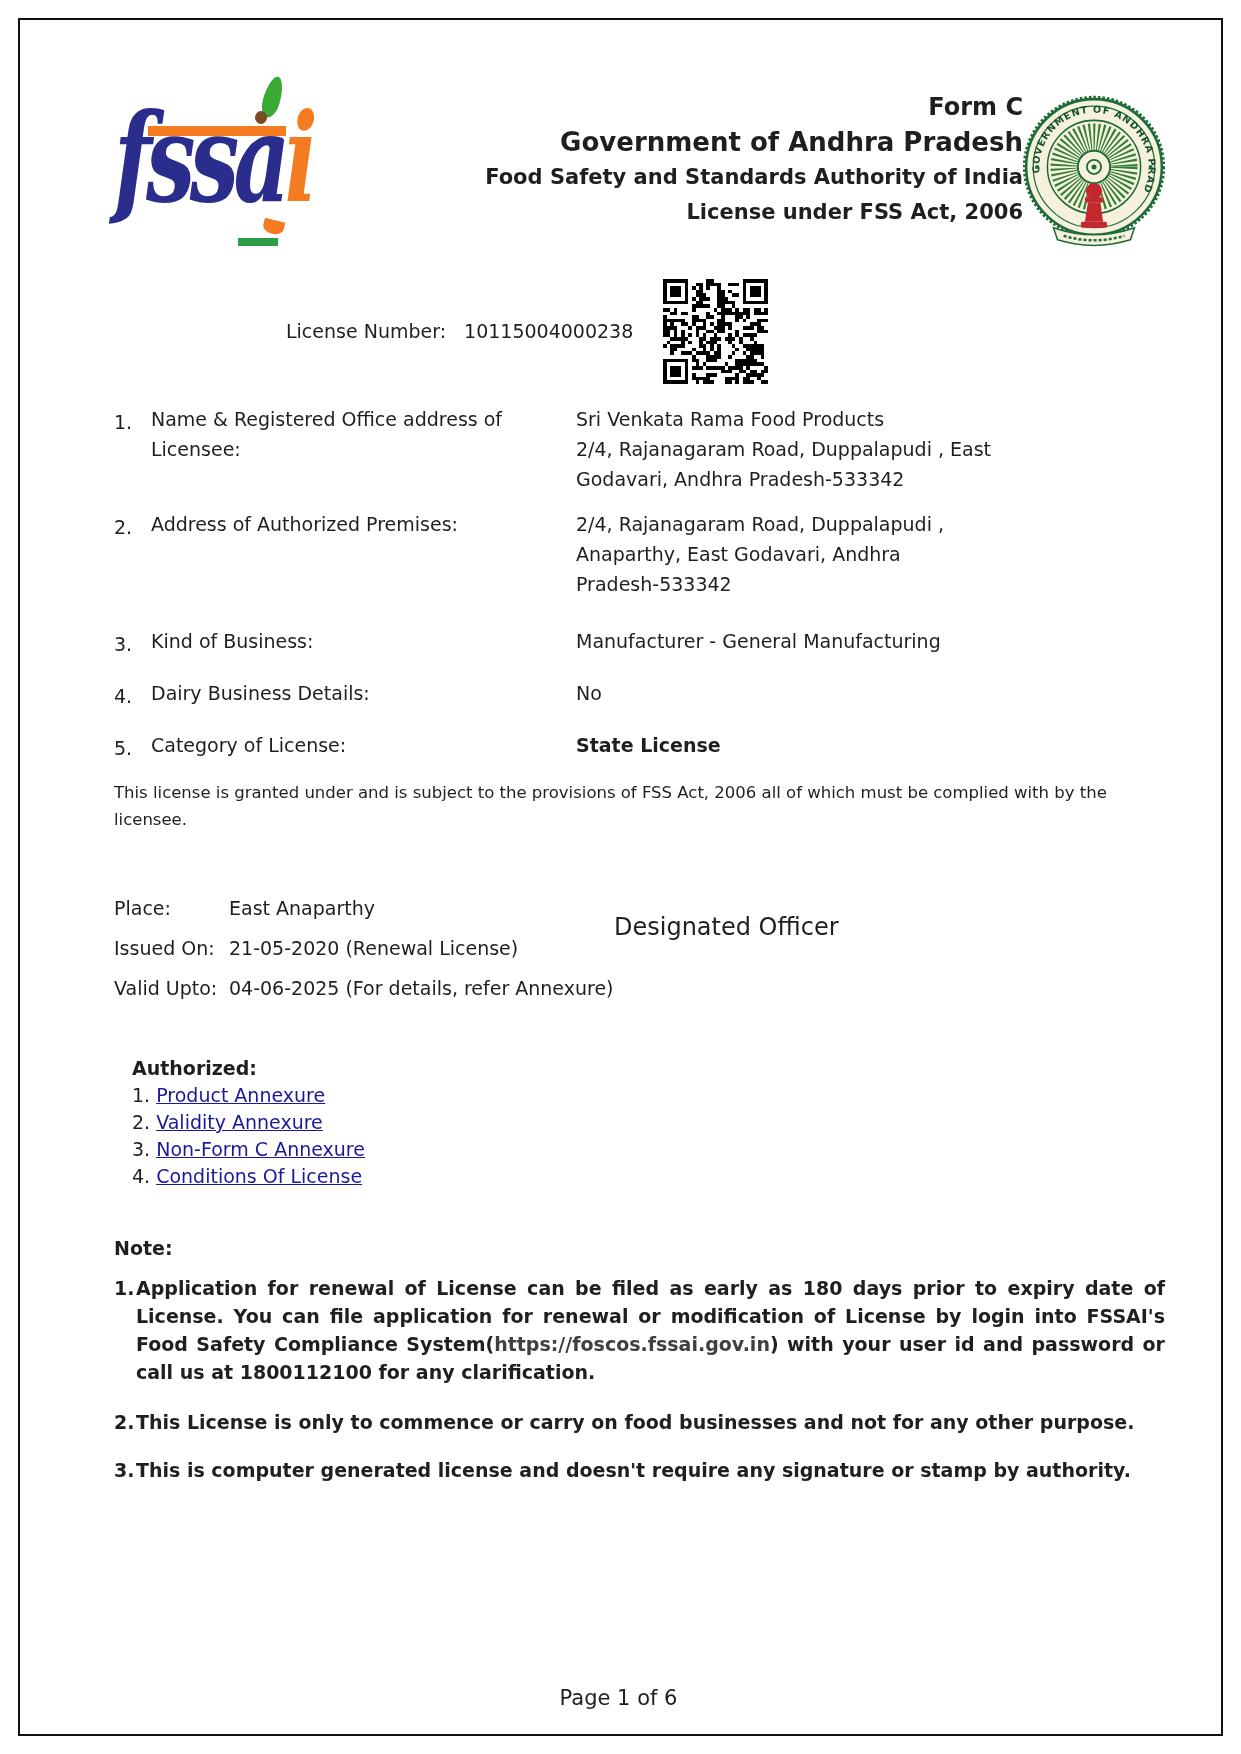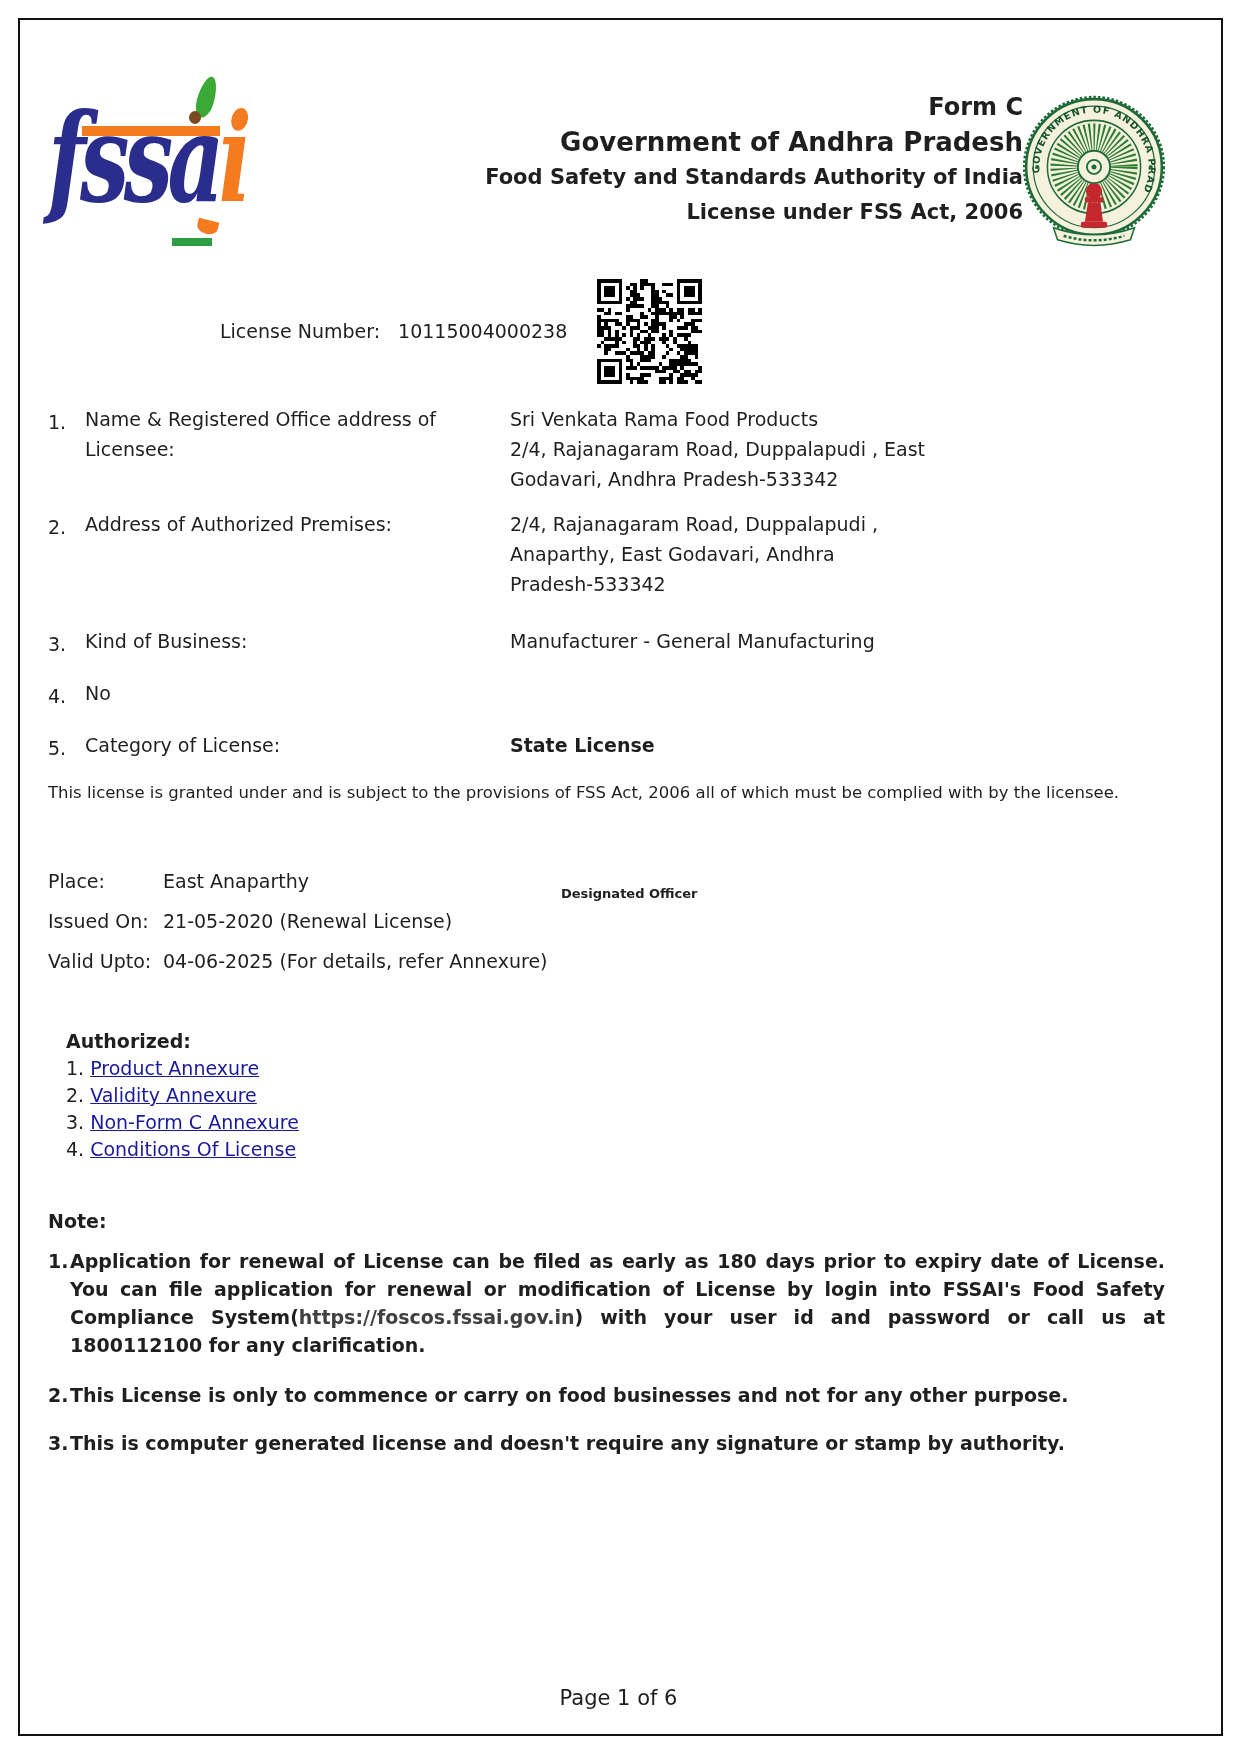--- a/index.html
+++ b/index.html
@@ -1,20 +1,20 @@
 <!DOCTYPE html>
 <html><head>
 <meta charset="utf-8">
 <style>
   * { margin:0; padding:0; box-sizing:border-box; }
   html,body { background:#ffffff; }
   body { font-family:"DejaVu Sans","Liberation Sans",sans-serif; color:#1f1f1f; }
   .page { position:relative; width:1241px; height:1754px; background:#fff; overflow:hidden; }
   .page-frame { position:absolute; inset:18px; border:2px solid #111; pointer-events:none; }
-  .content { position:relative; padding:62px 76px 0 48px; }
+  .content { position:relative; padding:62px 76px 0 114px; }
 
   
   .header { display:flex; align-items:flex-start; }
   .fssai-logo { position:relative; width:178px; height:186px; margin-top:18px; flex:0 0 auto; }
   .fssai-word { position:absolute; left:0; top:6px; font-family:"DejaVu Serif","Liberation Serif",serif;
                 font-style:italic; font-weight:700; font-size:122px; letter-spacing:-8px;
                 color:#2b2d8c; transform:scaleX(0.72); transform-origin:left top; white-space:nowrap; }
   .fssai-word .i-orange { color:#f47b20; }
   .fssai-bar  { position:absolute; left:34px; top:46px; width:138px; height:10px; background:#f47b20; }
   .fssai-leaf { position:absolute; left:150px; top:-4px; width:17px; height:42px; background:#3aa935;
@@ -48,21 +48,21 @@
   .m-b-27 { margin-bottom:27px; }
   .m-b-19 { margin-bottom:19px; }
   .bold { font-weight:700; }
 
   
   .grant { margin-top:16px; font-size:16.5px; line-height:27px; max-width:1092px; }
 
   
   .issue { position:relative; margin-top:62px; }
   .issue-row { display:grid; grid-template-columns:115px 1fr; font-size:19px; line-height:27px; margin-bottom:13px; }
-  .officer { position:absolute; left:513px; top:18px; font-size:13px; font-weight:700; }
+  .officer { position:absolute; left:500px; top:18px; font-size:24px; font-weight:400; }
 
   
   .annexures { margin-top:52px; padding-left:18px; }
   .anx-title { font-size:19px; font-weight:700; line-height:28px; }
   .anx-item { font-size:19px; line-height:27px; }
   .anx-item a { color:#1a199c; text-decoration:underline; cursor:pointer; }
 
   
   .notes { margin-top:44px; }
   .note-title { font-size:19px; font-weight:700; line-height:28px; margin-bottom:12px; }
@@ -489,20 +489,21 @@
 Anaparthy, East Godavari, Andhra
 Pradesh-533342</div>
       </div>
       <div class="field-row m-b-19">
         <div class="num">3.</div>
         <div class="field-label">Kind of Business:</div>
         <div class="field-value">Manufacturer - General Manufacturing</div>
       </div>
       <div class="field-row m-b-19">
         <div class="num">4.</div>
+        <div class="field-label">Dairy Business Details:</div>
         <div class="field-value">No</div>
       </div>
       <div class="field-row">
         <div class="num">5.</div>
         <div class="field-label">Category of License:</div>
         <div class="field-value bold">State License</div>
       </div>
     </div>
 
     <div class="grant">This license is granted under and is subject to the provisions of FSS Act, 2006 all of which must be complied with by the licensee.</div>

